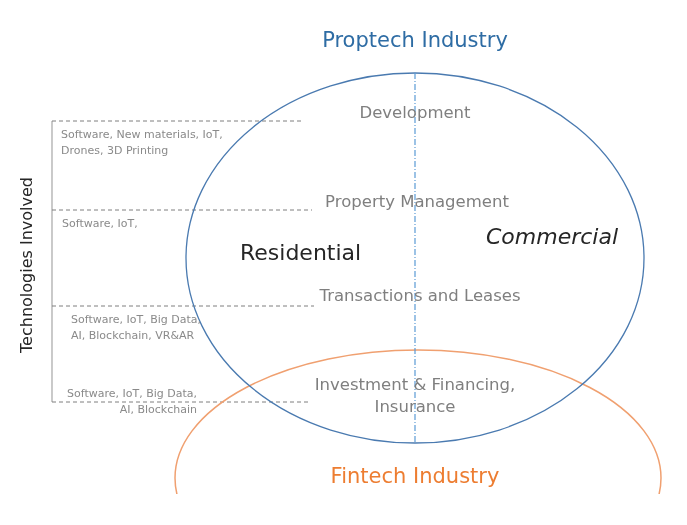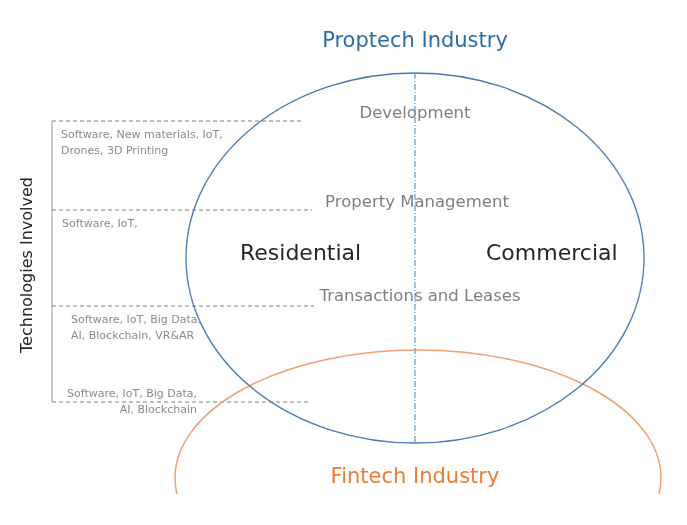--- a/index.html
+++ b/index.html
@@ -43,21 +43,23 @@
 <div class="txt stage" style="left:267px; width:296px; top:102px;">
   <div>Development</div>
 </div>
 <div class="txt stage" style="left:267px; width:300px; top:191px;">
   <div>Property Management</div>
 </div>
 <div class="txt stage" style="left:270px; width:300px; top:285px;">
   <div>Transactions and Leases</div>
 </div>
 <div class="txt stage" style="left:265px; width:300px; top:374px;">
+  <div>Investment &amp; Financing,</div>
+  <div>Insurance</div>
 </div>
 
 <div class="txt seg" style="left:240px; top:240px;">Residential</div>
-<div class="txt seg" style="left:486px; top:240px;">Commercial</div>
+<div class="txt seg" style="left:486px; top:224px;font-style:italic;">Commercial</div>
 
 <div class="txt tech" style="left:61px; top:127px; width:165px;">Software, New materials, IoT, Drones, 3D Printing</div>
 <div class="txt tech" style="left:62px; top:216px; width:140px;">Software, IoT,</div>
 <div class="txt tech" style="left:63px; top:312px; width:135px;margin-left:8px;">Software, IoT, Big Data, AI, Blockchain, VR&amp;AR</div>
 <div class="txt tech" style="left:62px; top:386px; width:135px;text-align:right;">Software, IoT, Big Data, AI, Blockchain</div>
 
 </body></html>

